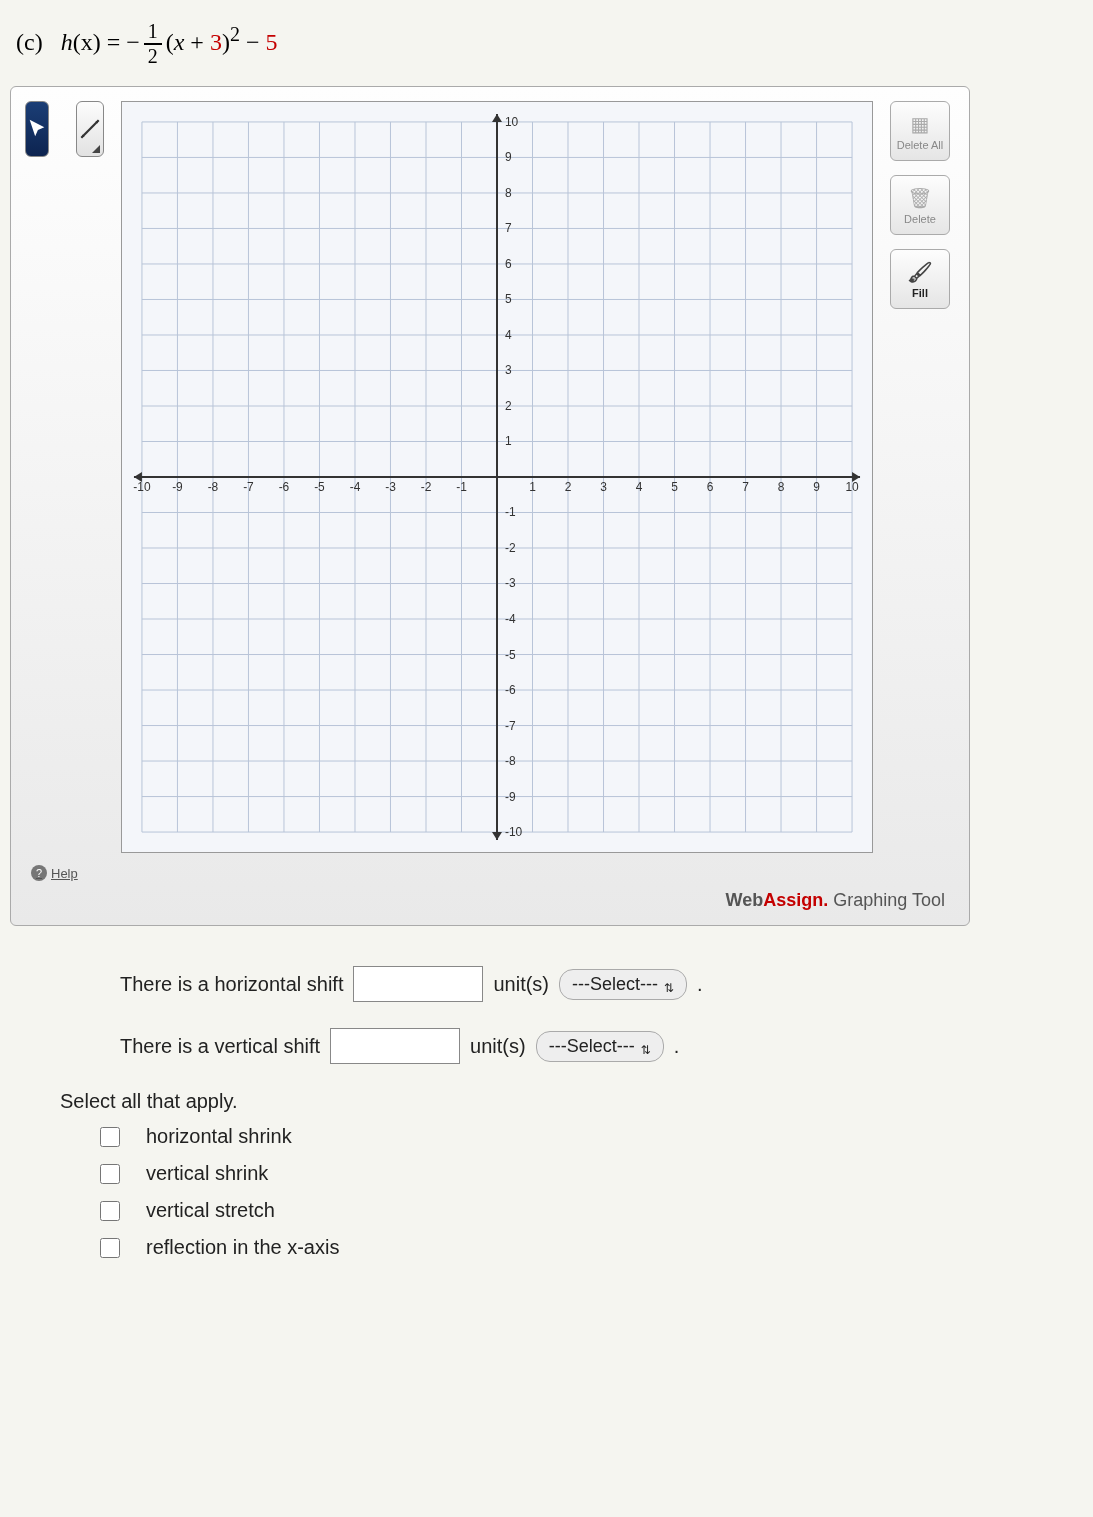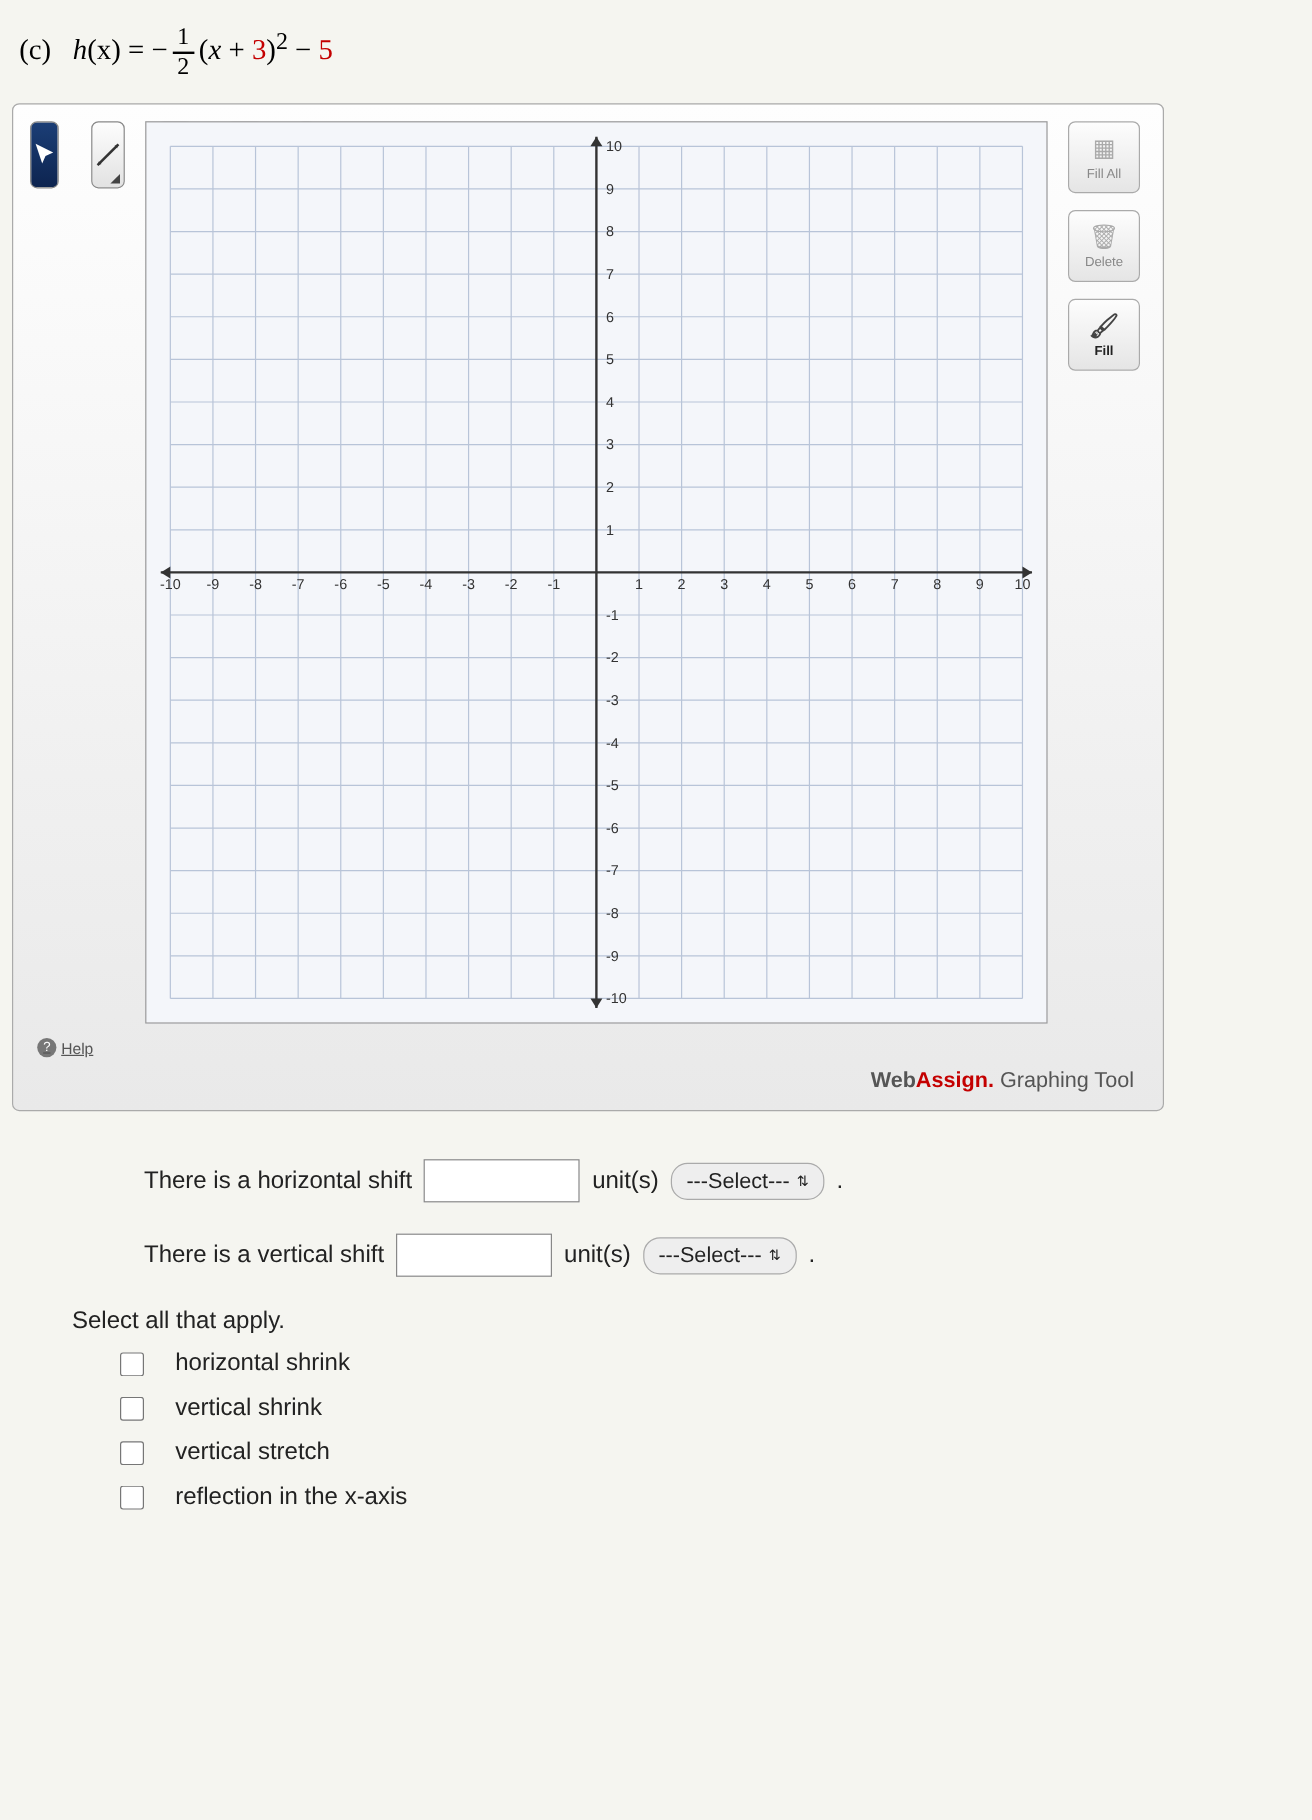--- a/index.html
+++ b/index.html
@@ -173,21 +173,21 @@
     padding-left: 60px;
   }
   .num-input {
     width:130px;
     height:36px;
     border:1px solid #888;
     background:#fff;
   }
   .select-pill {
     display:inline-flex;
-    align-items:center;
+    align-items:flex-end;
     gap:6px;
     padding:4px 12px;
     border:1px solid #aaa;
     border-radius:14px;
     background:#eee;
     font-size:18px;
     cursor:pointer;
   }
   .select-pill .caret { font-size:12px; }
   .sata-head { margin-top:16px; margin-bottom:12px; }
@@ -249,21 +249,21 @@
 Solution</div>
   </div>
 
   <a class="help-link">
       <span>Help</span>
     </a>
 
   <div class="toolbar-right">
     <div class="action-btn">
       <span class="ico">▦</span>
-      <span>Fill All</span>
+      <span>Delete All</span>
     </div>
     <div class="action-btn">
       <span class="ico">🗑</span>
       <span>Delete</span>
     </div>
     <div class="action-btn fill">
       <span class="ico">🖌</span>
       <span>Fill</span>
     </div>
   </div>

